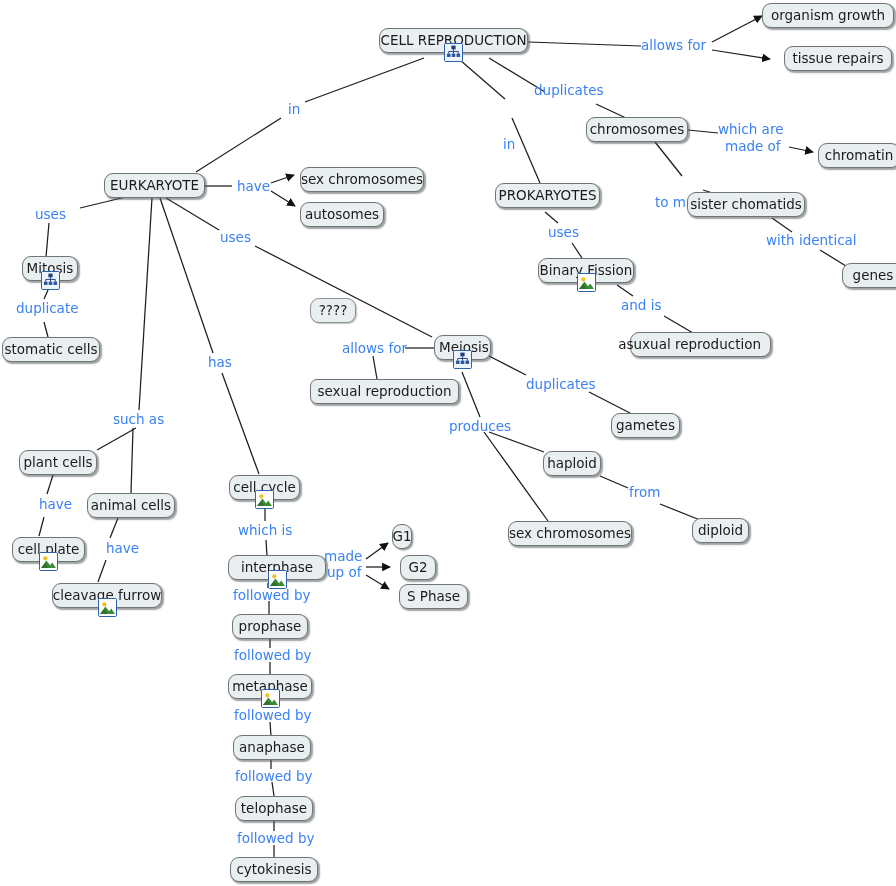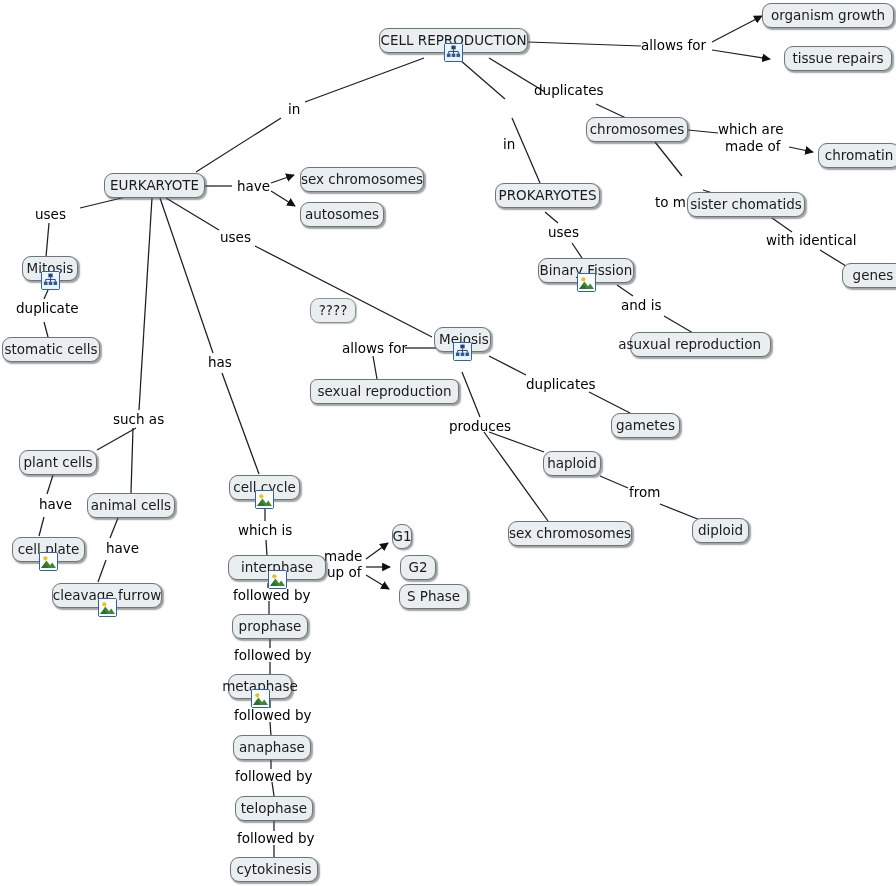--- a/index.html
+++ b/index.html
@@ -40,21 +40,21 @@
     z-index:3;
   }
   .node.faint{
     border-color:#8d9395;
     border-width:1.3px;
     box-shadow:1px 1px 1.2px rgba(110,115,118,0.45);
   }
   .label{
     position:absolute;
     font-size:13.5px;
-    color:#000000;
+    color:#3b82f6;
     background:transparent;
     white-space:nowrap;
     line-height:15px;
     z-index:2;
   }
 
   
   .badge{
     position:absolute;
     width:19px;height:19px;
@@ -260,21 +260,21 @@
   </div>
 
   <div class="node" style="left:2px;top:337px;width:98px;">
     <span>stomatic cells</span>
   </div>
 
   <div class="node faint" style="left:310px;top:298px;width:46px;">
     <span>????</span>
   </div>
 
-  <div class="node" style="left:434px;top:327px;width:57px;padding-left:12px;">
+  <div class="node" style="left:434px;top:335px;width:57px;padding-left:12px;">
     <span>Meiosis</span>
     <span class="badge">
       <svg viewBox="0 0 16 16">
           <rect x="0" y="0" width="16" height="16" fill="#eef4fb"></rect>
           <rect x="6" y="1.5" width="4" height="3.5" fill="#20417a"></rect>
           <path d="M8 5 L8 7 M3.5 7 L12.5 7 M3.5 7 L3.5 9 M12.5 7 L12.5 9 M8 7 L8 9" stroke="#20417a" stroke-width="0.9" fill="none"></path>
           <rect x="1.8" y="9" width="3.4" height="3.2" fill="#2a58a0"></rect>
           <rect x="6.3" y="9" width="3.4" height="3.2" fill="#2a58a0"></rect>
           <rect x="10.8" y="9" width="3.4" height="3.2" fill="#2a58a0"></rect>
         </svg>
@@ -366,21 +366,21 @@
   </div>
 
   <div class="node" style="left:399px;top:584px;width:69px;">
     <span>S Phase</span>
   </div>
 
   <div class="node" style="left:232px;top:614px;width:76px;">
     <span>prophase</span>
   </div>
 
-  <div class="node" style="left:228px;top:674px;width:64px;">
+  <div class="node" style="left:228px;top:674px;width:84px;">
     <span>metaphase</span>
     <span class="badge">
       <svg viewBox="0 0 16 16">
           <rect x="0" y="0" width="16" height="16" fill="#fdfdfd"></rect>
           <circle cx="5" cy="5" r="2" fill="#f0c020"></circle>
           <path d="M1 14 L6 7 L9.5 11.5 L11.5 9 L15 14 Z" fill="#3a8a36"></path>
           <path d="M1 14 L5 9.5 L8 14 Z" fill="#2f7030"></path>
         </svg>
     </span>
   </div>

